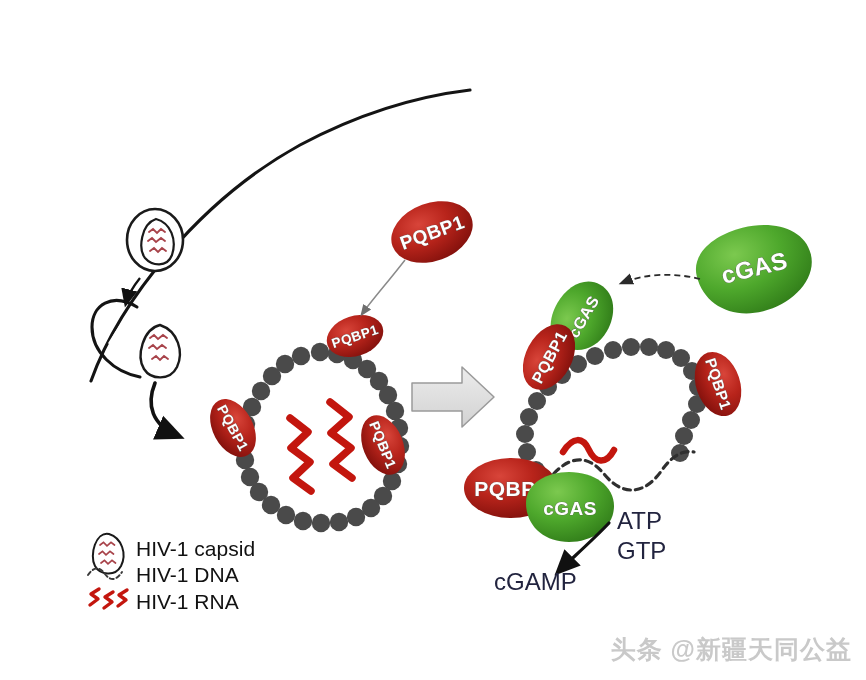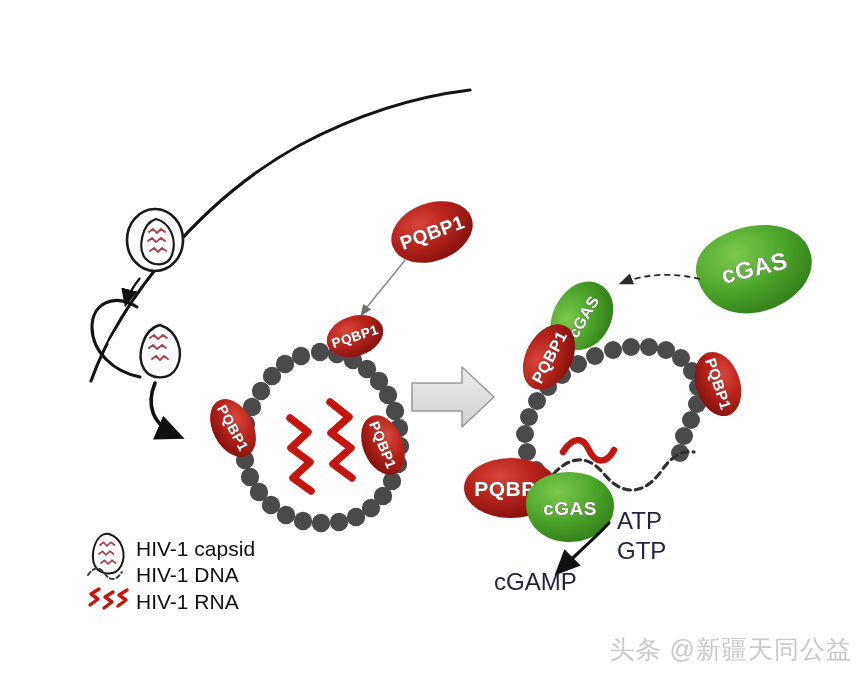--- a/index.html
+++ b/index.html
@@ -36,21 +36,21 @@
     stroke:#5a5a5a;
     stroke-width:0.6px;
     paint-order:stroke fill;
     letter-spacing:0.5px;
   }
   .watermark{
     position:absolute;
     right:14px;bottom:14px;
     font-family:"Liberation Sans", sans-serif;
     font-size:25px;
-    font-weight:normal;
+    font-weight:bold;
     color:#c9c9c9;
     letter-spacing:1px;
     white-space:nowrap;
     user-select:none;
     margin-left:31px;
   }
 </style>
 </head>
 <body>
 

